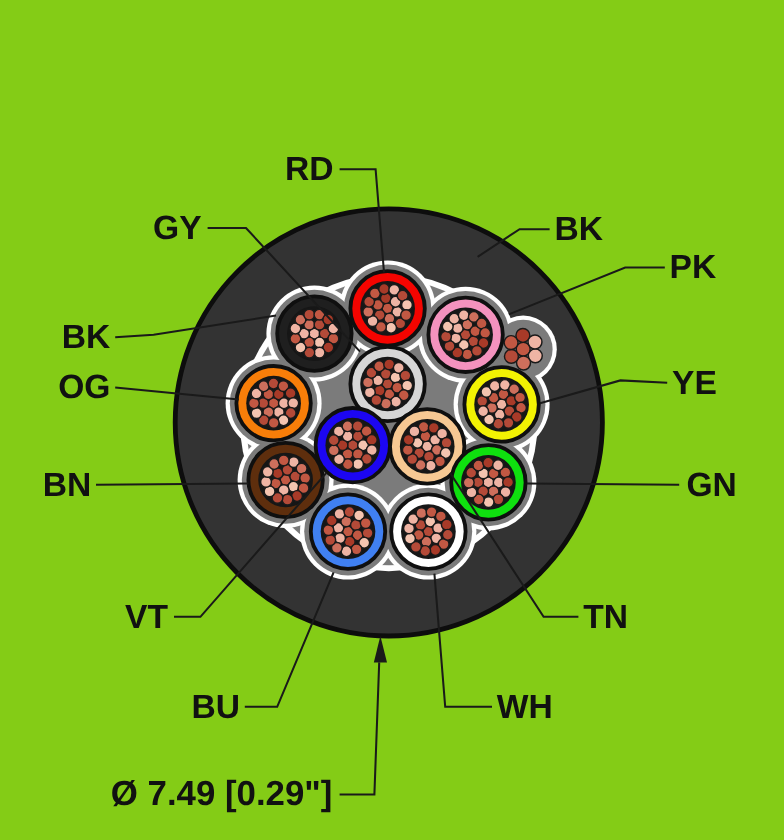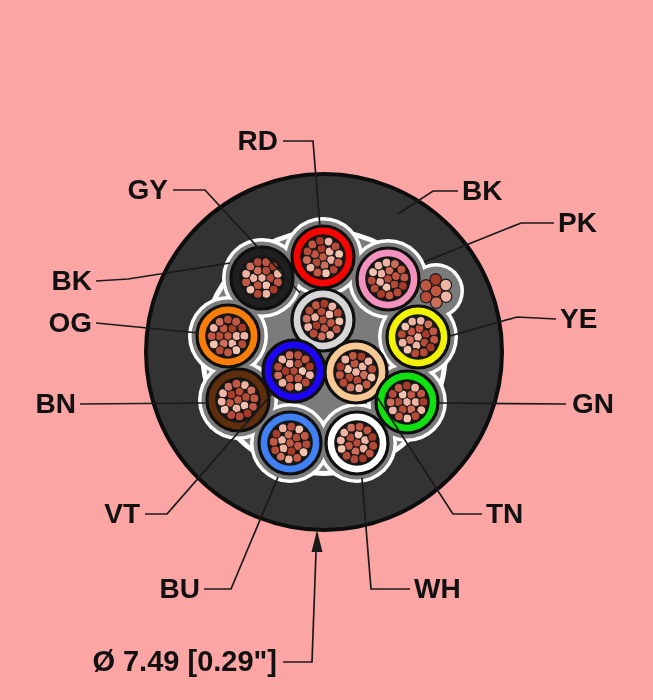--- a/index.html
+++ b/index.html
@@ -1,16 +1,16 @@
 <!DOCTYPE html>
 <html><head>
 <meta charset="utf-8">
 <style>
   html,body{margin:0;padding:0;background:#ffffff;}
-  .stage{position:relative;width:653px;height:700px;background:#fca5a5;overflow:hidden;
+  .stage{position:relative;width:653px;height:700px;background:#84cc16;overflow:hidden;
          font-family:"Liberation Sans",sans-serif;}
   svg text{font-family:"Liberation Sans","DejaVu Sans",sans-serif;font-weight:600;fill:#111;}
 </style>
 </head>
 <body>
 
 <div class="stage">
   <svg id="diagram" width="653" height="700" viewBox="0 0 653 700" xmlns="http://www.w3.org/2000/svg">
       <circle cx="324" cy="352" r="178" fill="#333333" stroke="#0d0d0d" stroke-width="4"></circle>
       <circle cx="324" cy="352" r="124" fill="#ffffff"></circle>

